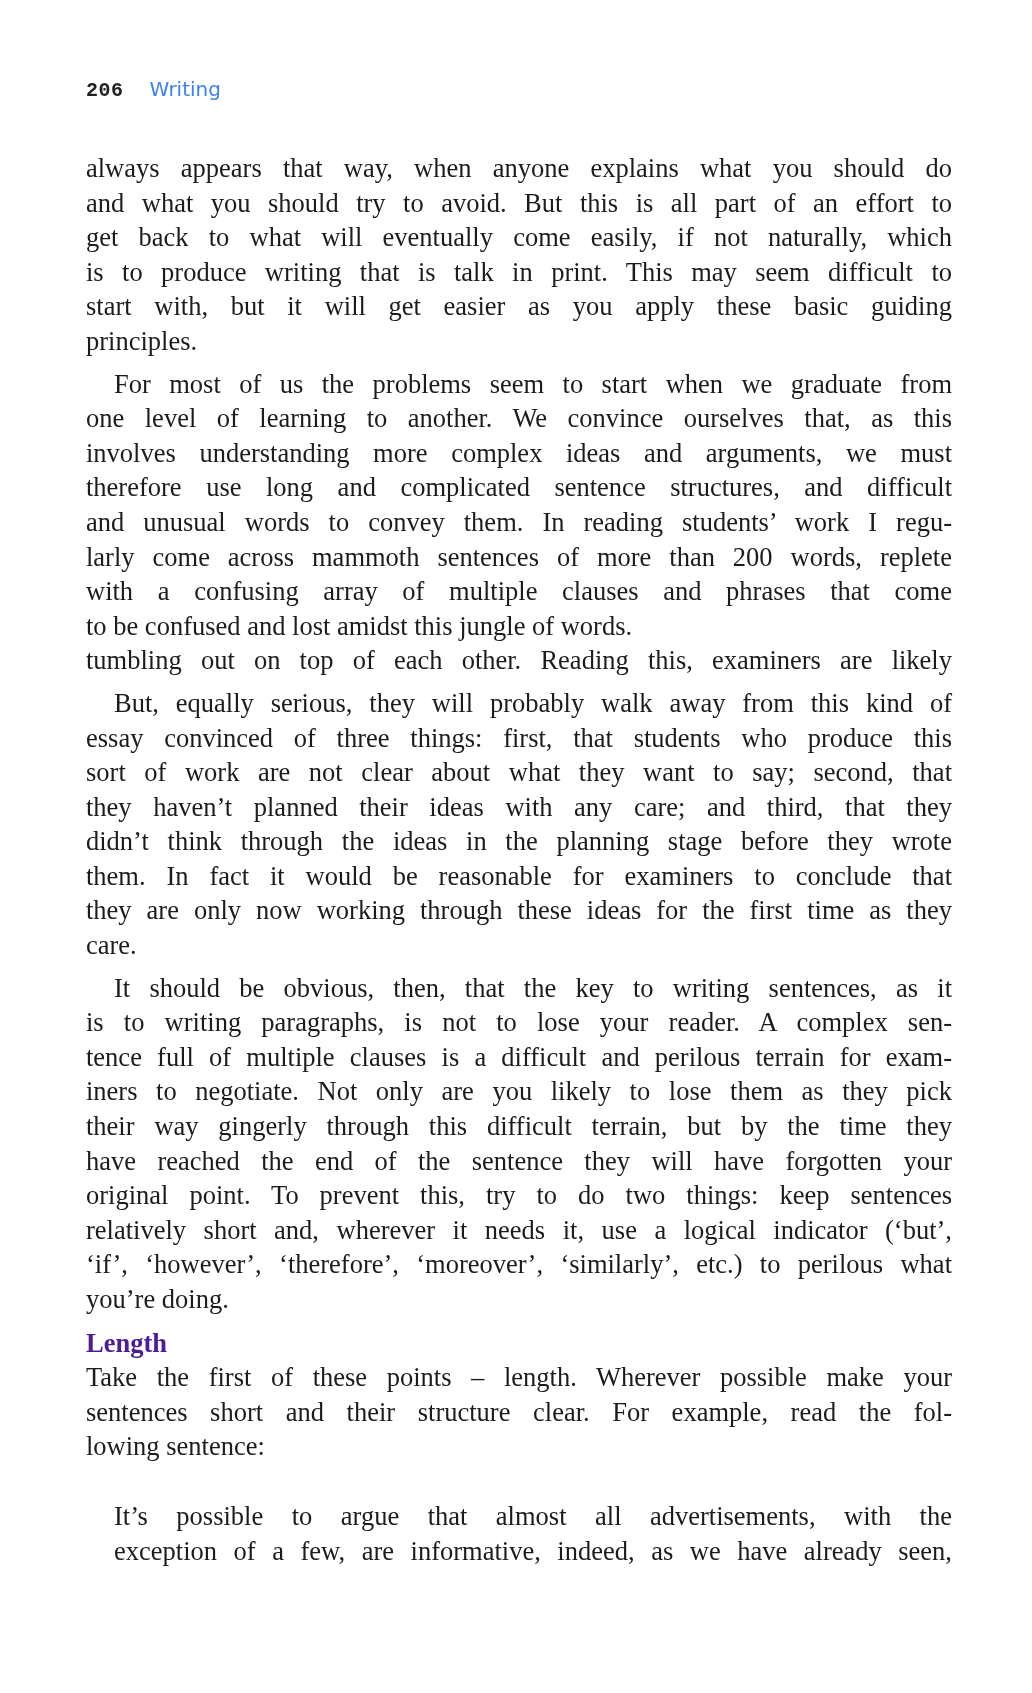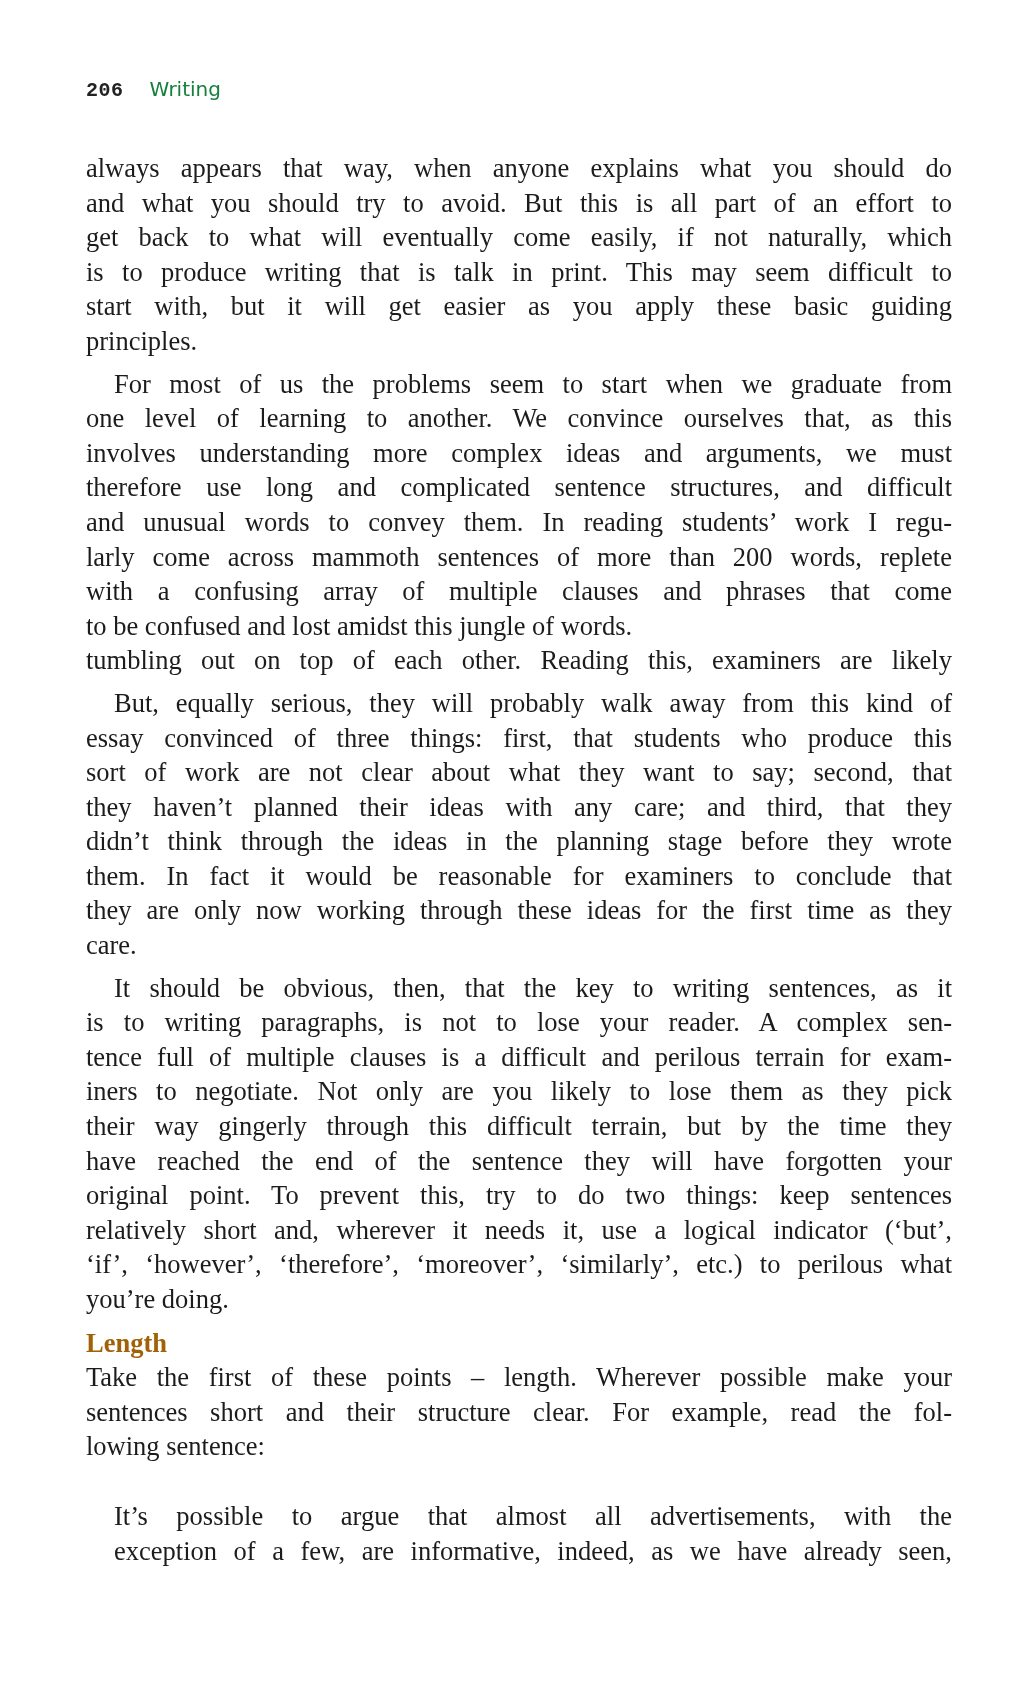--- a/index.html
+++ b/index.html
@@ -25,21 +25,21 @@
     white-space: nowrap;
   }
   .running-head .page-num {
     font-weight: bold;
     letter-spacing: 0.5px;
     font-family: Liberation Mono, monospace;
   }
   .running-head .section {
     margin-left: 26px;
     font-weight: normal;
-    color: #15803d;
+    color: #3b82f6;
   }
   .block {
     position: absolute;
     left: 86px;
     width: 866px;
     font-family: "Liberation Serif", "DejaVu Serif", serif;
     font-size: 26.5px;
     line-height: 34.6px;
   }
   .line {
@@ -58,21 +58,21 @@
     margin-top: 8px;
   }
   .heading {
     position: absolute;
     left: 86px;
     top: 1326px;
     font-family: "Liberation Serif", "DejaVu Serif", serif;
     font-weight: bold;
     font-size: 26.5px;
     line-height: 34.6px;
-    color: #a16207;
+    color: #4c1d95;
   }
   .quote {
     left: 114px;
     width: 838px;
   }
 </style>
 </head>
 <body>
 
 <div class="running-head">

